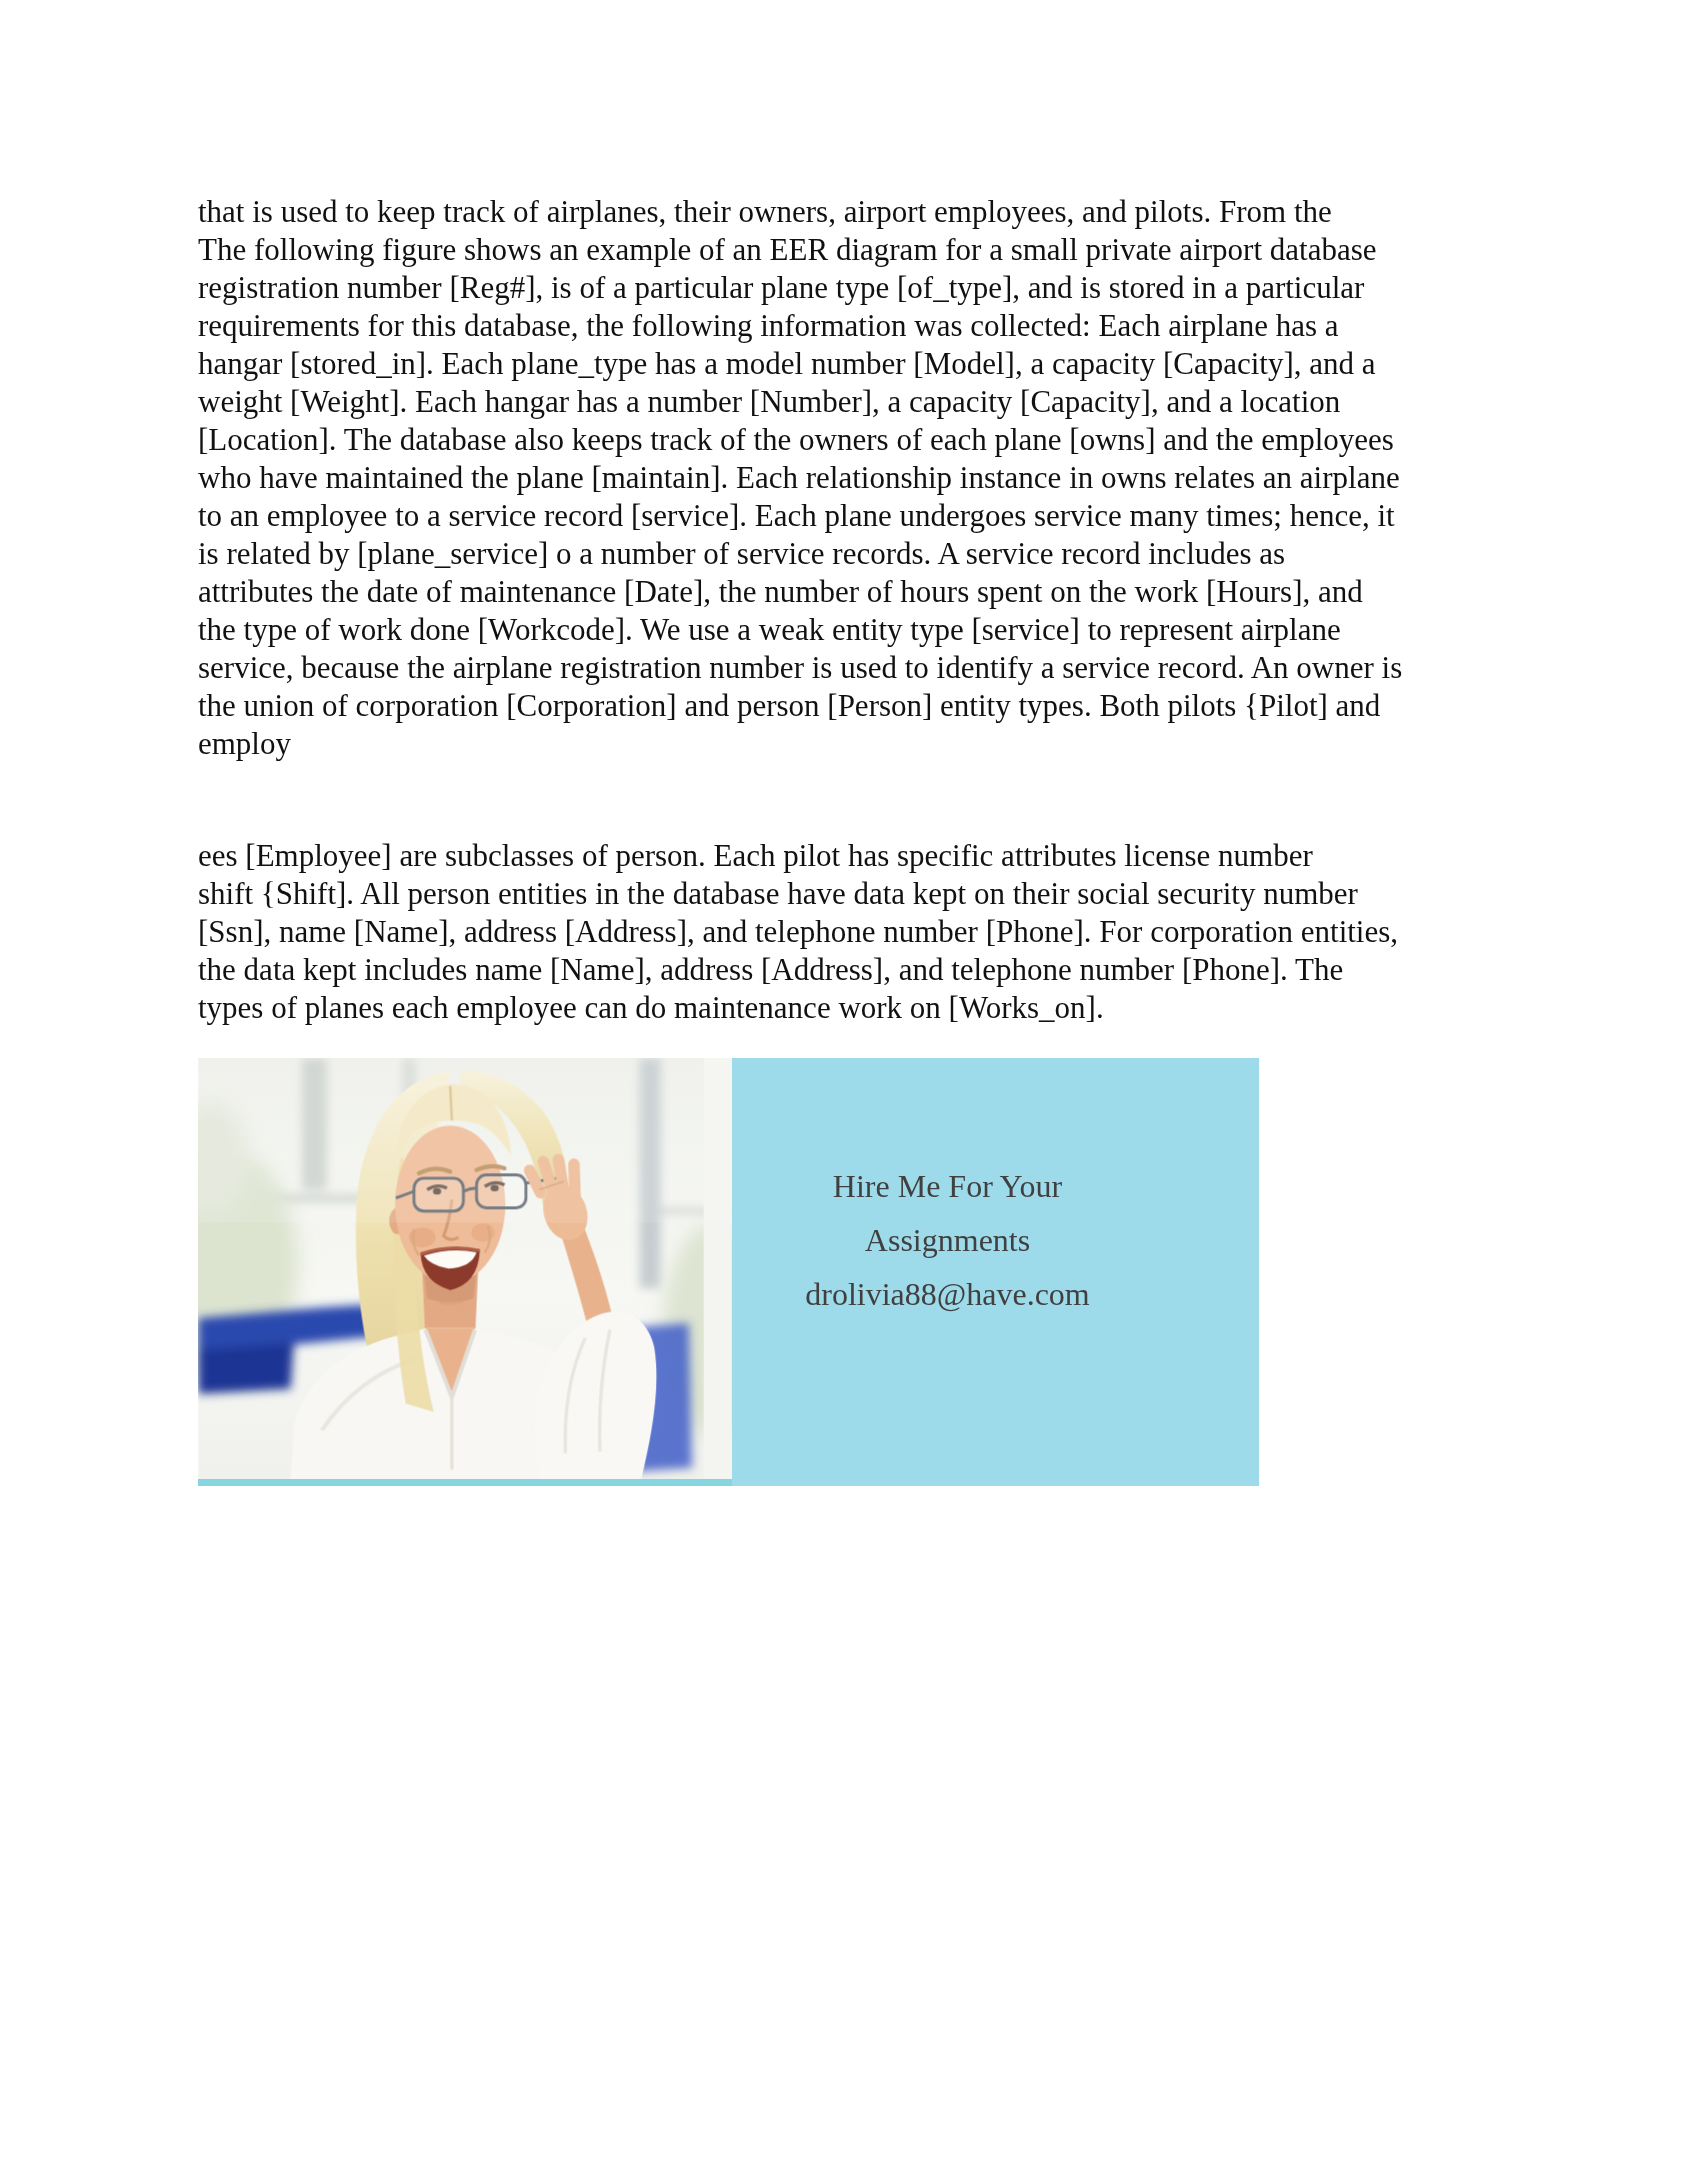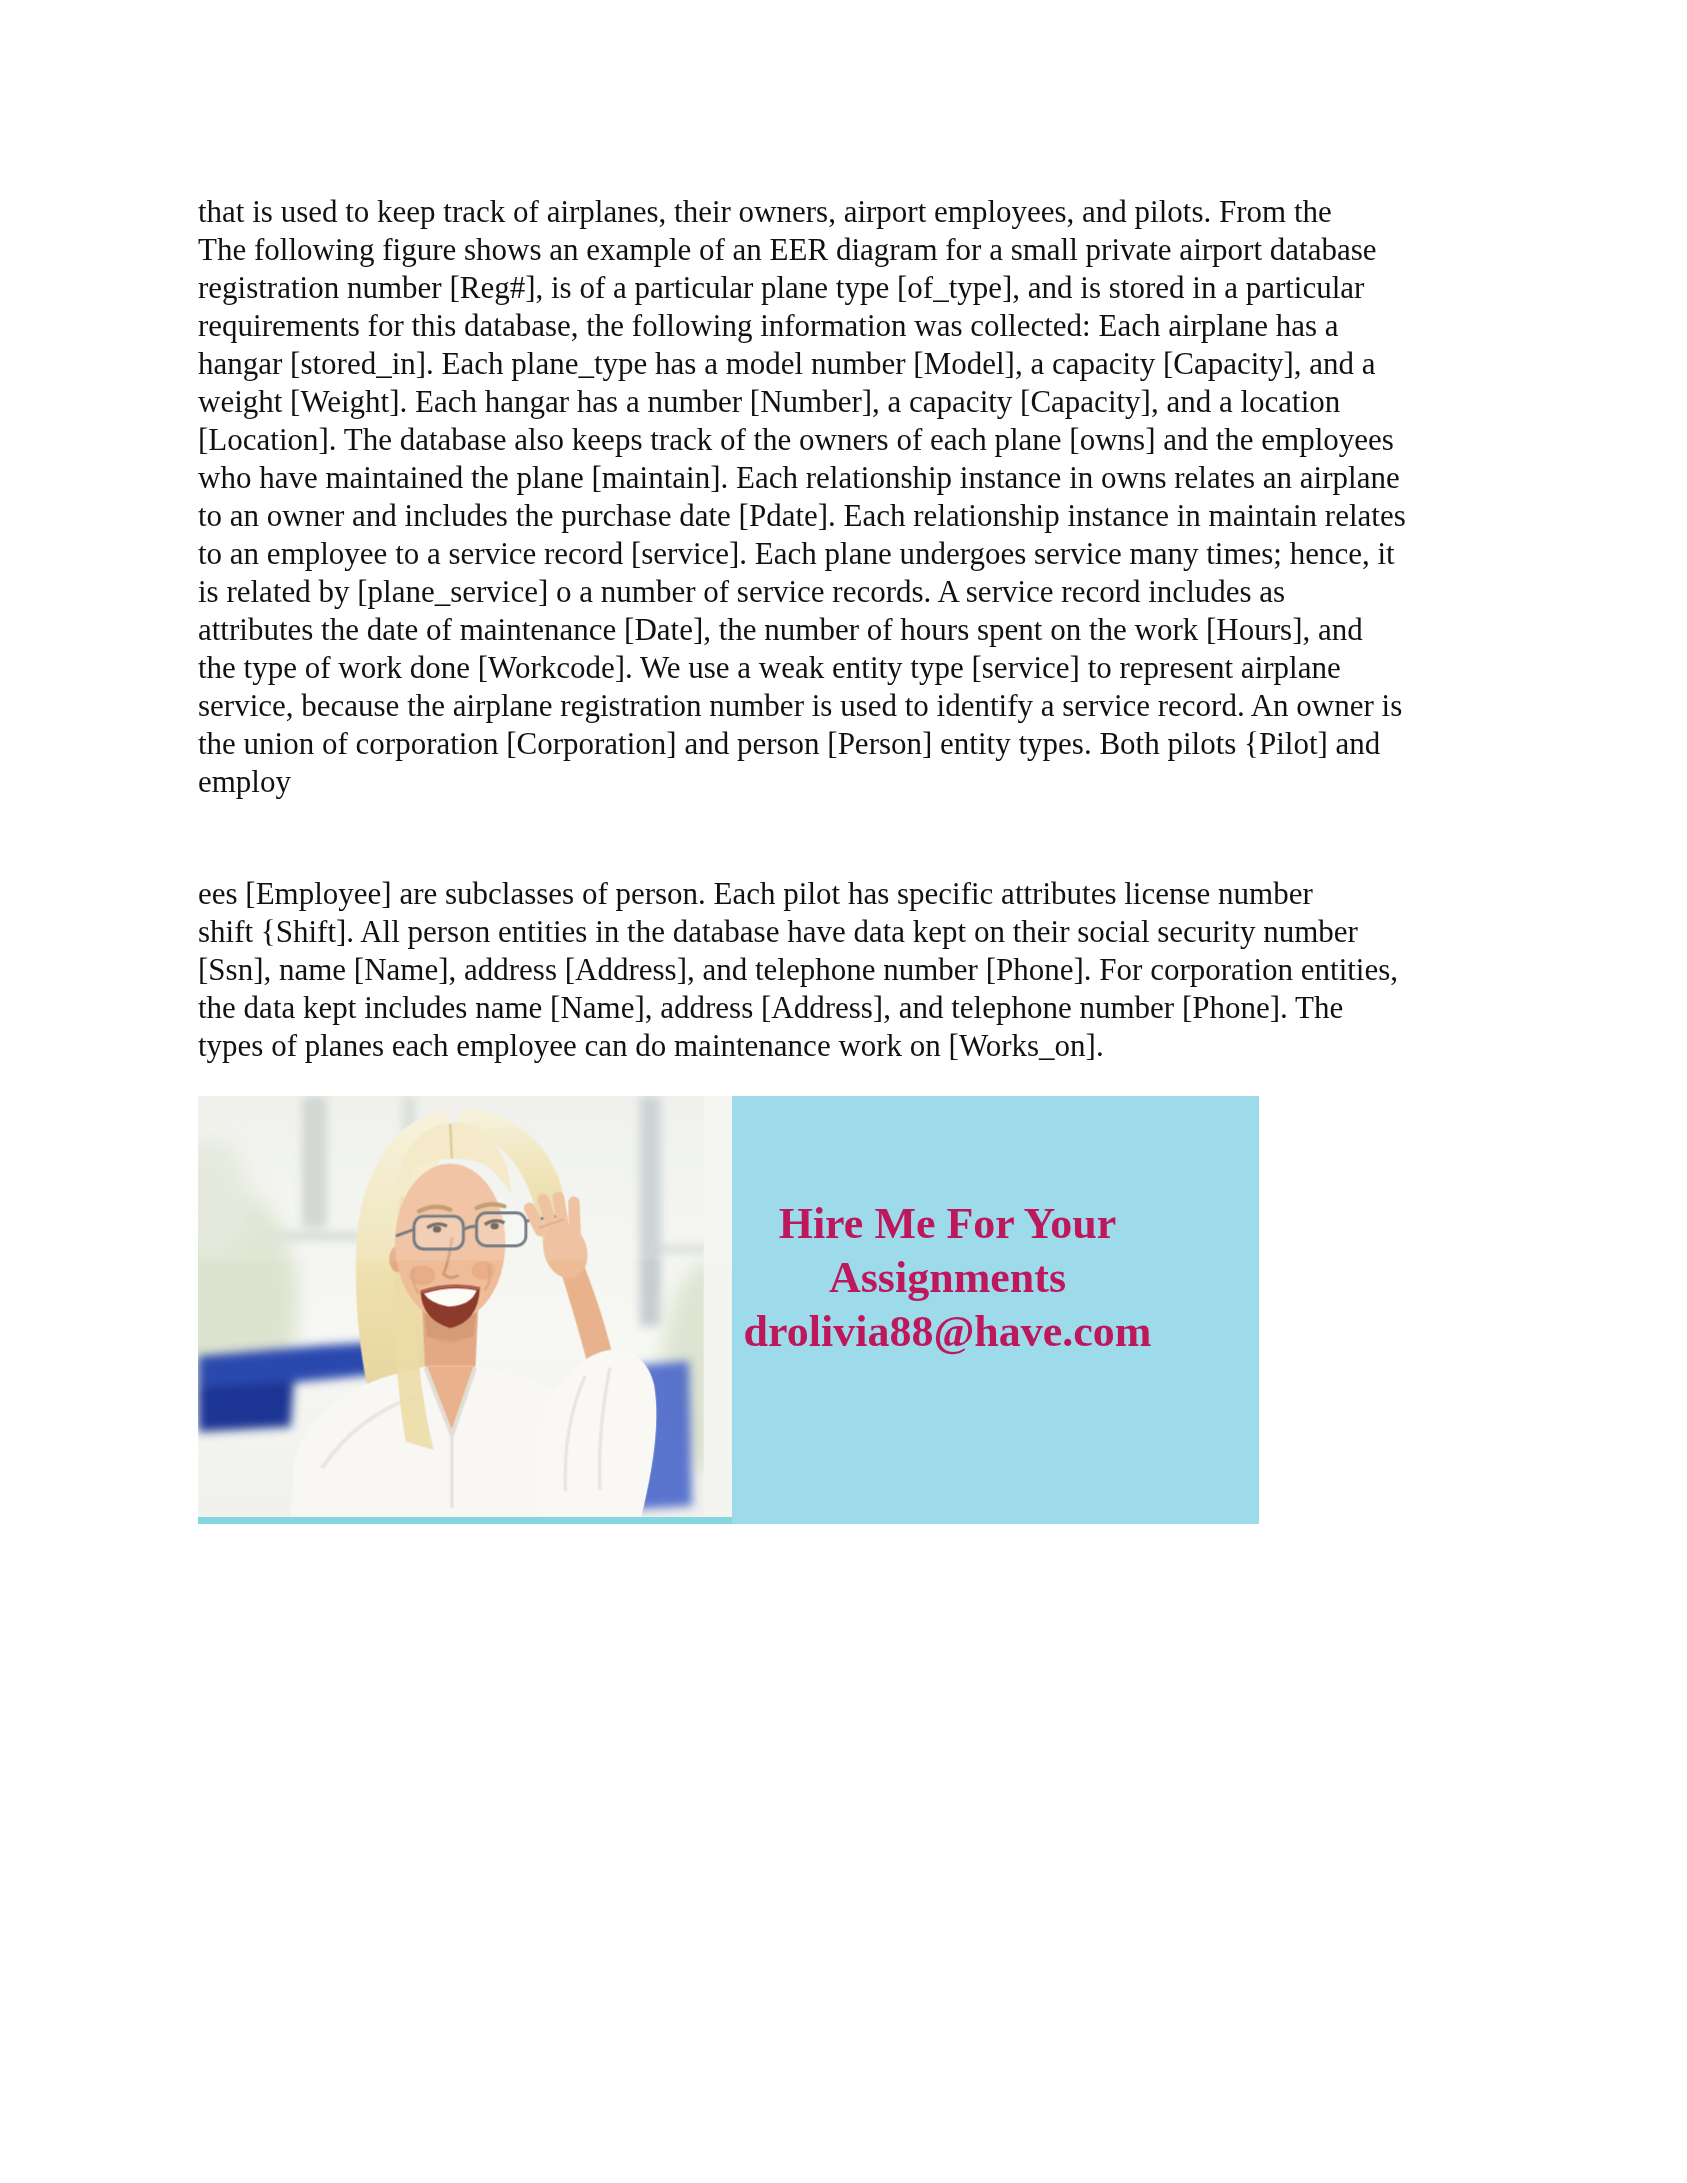--- a/index.html
+++ b/index.html
@@ -46,44 +46,43 @@
   }
   .panel{
     width:527px;
     height:428px;
     background:#9edbea;
     box-sizing:border-box;
     padding:101px 96px 0 0;
     flex:0 0 auto;
   }
   .panel-line{
-    font-weight:bold;
-    font-size:44px;
+    font-weight:normal;
+    font-size:32px;
     line-height:54px;
-    color:#be185d;
+    color:#404040;
     text-align:center;
     white-space:nowrap;
   }
 </style>
 </head>
 <body>
 
 <div class="page">
   <div class="doc">
 
     <div class="para para1">
         <div class="line">that is used to keep track of airplanes, their owners, airport employees, and pilots. From the</div>
         <div class="line">The following figure shows an example of an EER diagram for a small private airport database</div>
         <div class="line">registration number [Reg#], is of a particular plane type [of_type], and is stored in a particular</div>
         <div class="line">requirements for this database, the following information was collected: Each airplane has a</div>
         <div class="line">hangar [stored_in]. Each plane_type has a model number [Model], a capacity [Capacity], and a</div>
         <div class="line">weight [Weight]. Each hangar has a number [Number], a capacity [Capacity], and a location</div>
         <div class="line">[Location]. The database also keeps track of the owners of each plane [owns] and the employees</div>
         <div class="line">who have maintained the plane [maintain]. Each relationship instance in owns relates an airplane</div>
-        <div class="line">to an owner and includes the purchase date [Pdate]. Each relationship instance in maintain relates</div>
         <div class="line">to an employee to a service record [service]. Each plane undergoes service many times; hence, it</div>
         <div class="line">is related by [plane_service] o a number of service records. A service record includes as</div>
         <div class="line">attributes the date of maintenance [Date], the number of hours spent on the work [Hours], and</div>
         <div class="line">the type of work done [Workcode]. We use a weak entity type [service] to represent airplane</div>
         <div class="line">service, because the airplane registration number is used to identify a service record. An owner is</div>
         <div class="line">the union of corporation [Corporation] and person [Person] entity types. Both pilots {Pilot] and</div>
         <div class="line">employ</div>
       </div>
 
     <div class="para para2">

